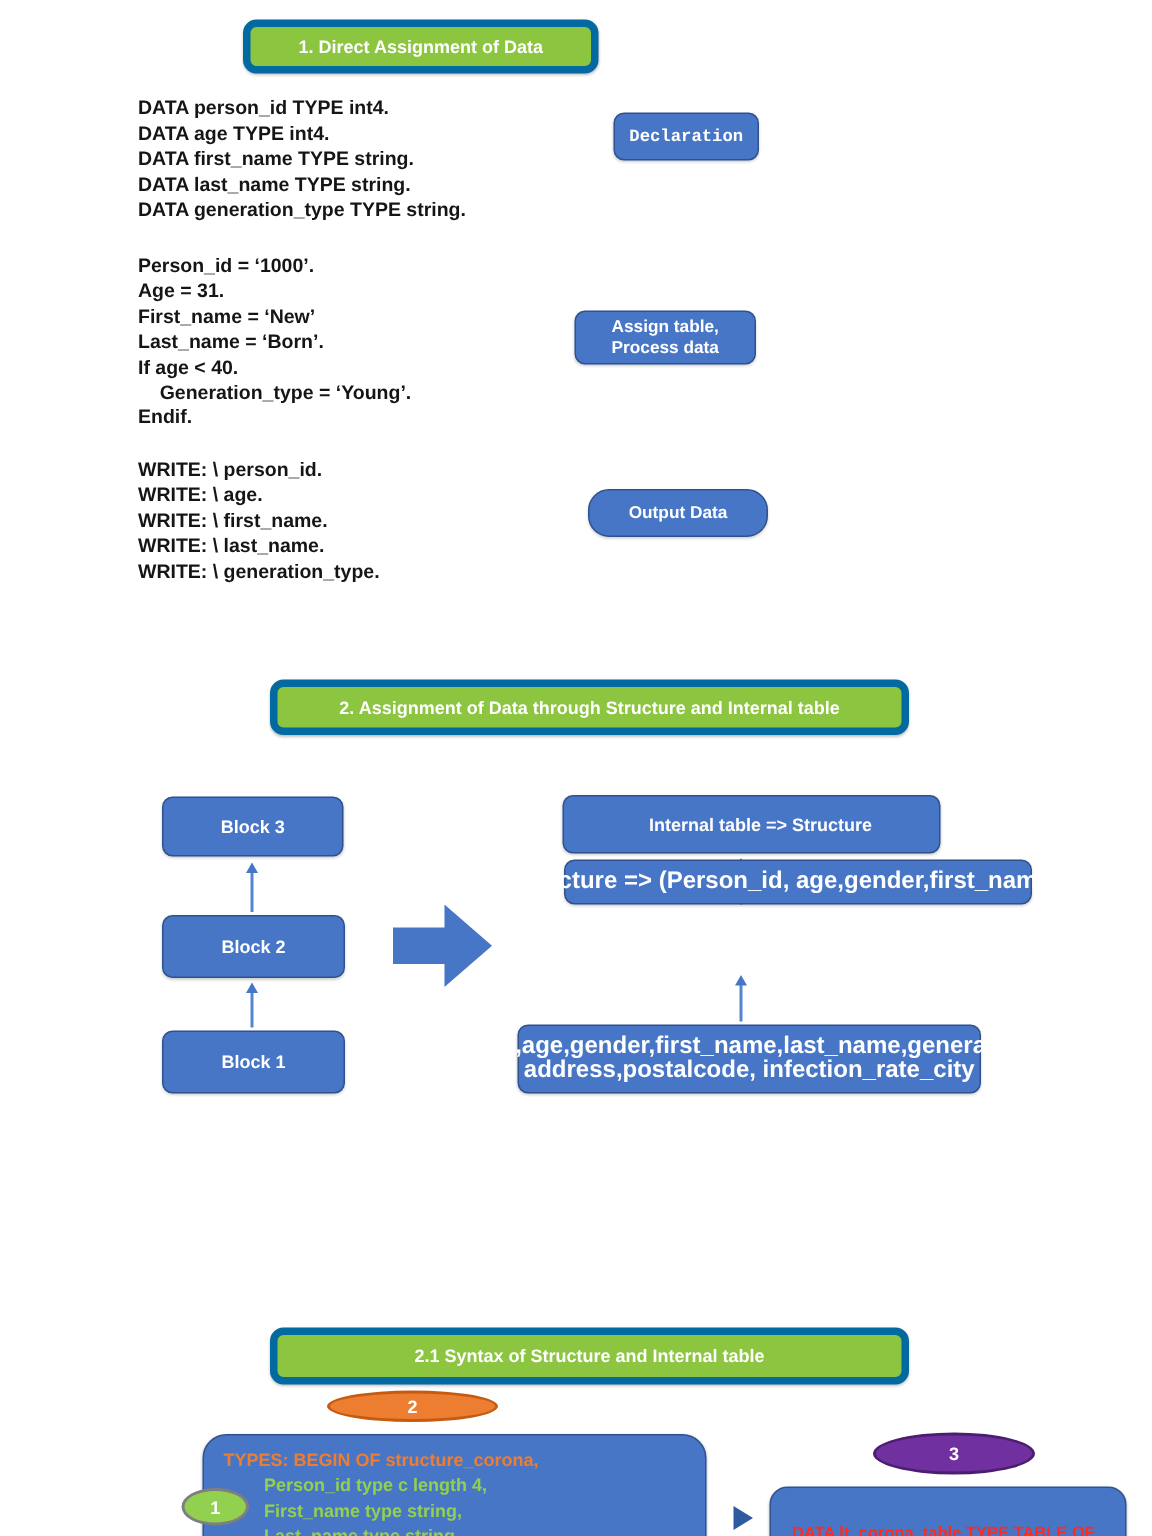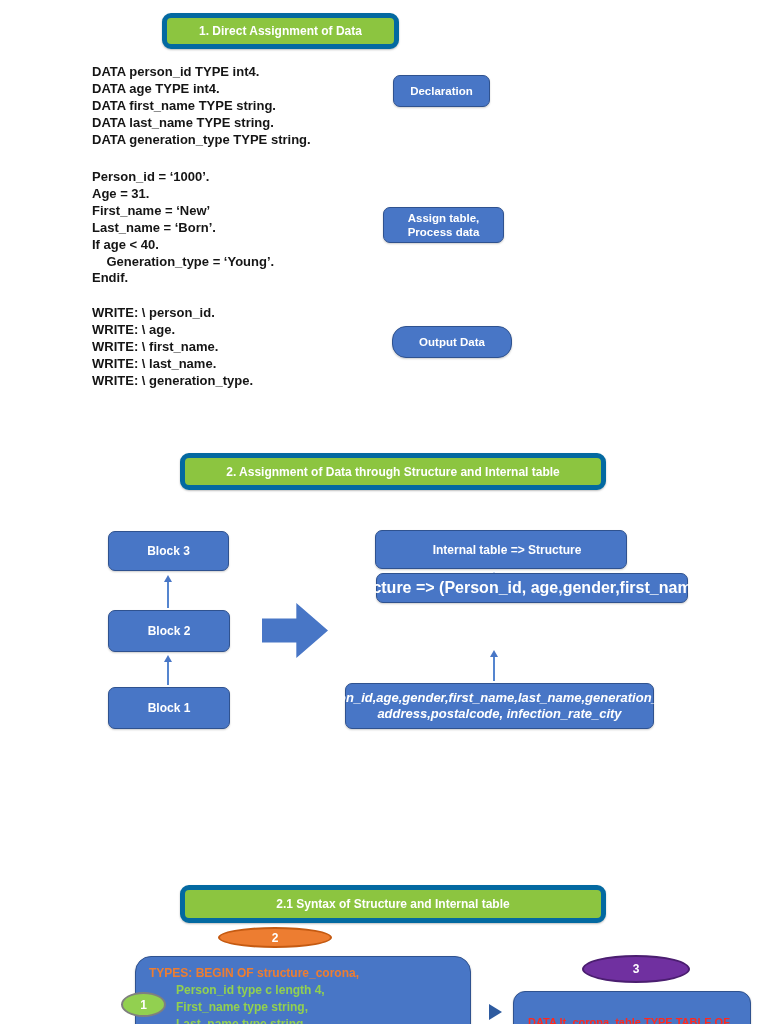--- a/index.html
+++ b/index.html
@@ -77,21 +77,21 @@
 <div class="abs ghead" style="left:162px;top:13px;width:237px;height:36px;">1. Direct Assignment of Data</div>
 
 <div class="abs code" style="left:92px;top:64px;">
   <div>DATA person_id TYPE int4.</div>
   <div>DATA age TYPE int4.</div>
   <div>DATA first_name TYPE string.</div>
   <div>DATA last_name TYPE string.</div>
   <div>DATA generation_type TYPE string.</div>
 </div>
 
-<div class="abs bbox" style="left:393px;top:75px;width:97px;height:32px;">Declaration</div>
+<div class="abs bbox" style="left:409px;top:75px;width:97px;height:32px;font-family:Liberation Mono, monospace;">Declaration</div>
 
 <div class="abs code" style="left:92px;top:169px;">
   <div>Person_id = ‘1000’.</div>
   <div>Age = 31.</div>
   <div>First_name = ‘New’</div>
   <div>Last_name = ‘Born’.</div>
   <div>If age &lt; 40.</div>
   <div>    Generation_type = ‘Young’.</div>
   <div>Endif.</div>
 </div>
@@ -118,21 +118,21 @@
 <div class="abs bbox" style="left:108px;top:610px;width:122px;height:42px;font-size:12px;">Block 2</div>
 <div class="vline" style="left:167px;top:658px;height:27px;"></div>
 <div class="abs bbox" style="left:108px;top:687px;width:122px;height:42px;font-size:12px;">Block 1</div>
 
 <div class="abs bigarrow" style="left:262px;top:603px;width:66px;height:55px;"></div>
 
 <div class="abs bbox" style="left:375px;top:530px;width:252px;height:39px;font-size:12px;padding-left:12px;">Internal table =&gt; Structure</div>
 <div class="vline" style="left:493px;top:575px;height:28px;"></div>
 <div class="abs bbox" style="left:376px;top:573px;width:312px;height:30px;font-size:16px;">Structure =&gt; (Person_id, age,gender,first_name....)</div>
 <div class="vline" style="left:493px;top:653px;height:28px;"></div>
-<div class="abs bbox wrap" style="left:345px;top:683px;width:309px;height:46px;font-size:13px;flex-direction:column;line-height:16px;font-style:italic;">
+<div class="abs bbox wrap" style="left:345px;top:683px;width:309px;height:46px;font-size:16px;flex-direction:column;line-height:16px;">
   <div>Person_id,age,gender,first_name,last_name,generation_type,</div>
   <div>address,postalcode, infection_rate_city</div>
 </div>
 
 <div class="abs ghead" style="left:180px;top:885px;width:426px;height:38px;">2.1  Syntax of Structure and Internal table</div>
 
 <div class="abs ellipse e-orange" style="left:218px;top:927px;width:114px;height:21px;">2</div>
 
 <div class="abs panel" style="left:135px;top:956px;width:336px;height:110px;padding:8px 0 0 13px;">
   <div class="pcode c-orange">TYPES: BEGIN OF structure_corona,</div>

